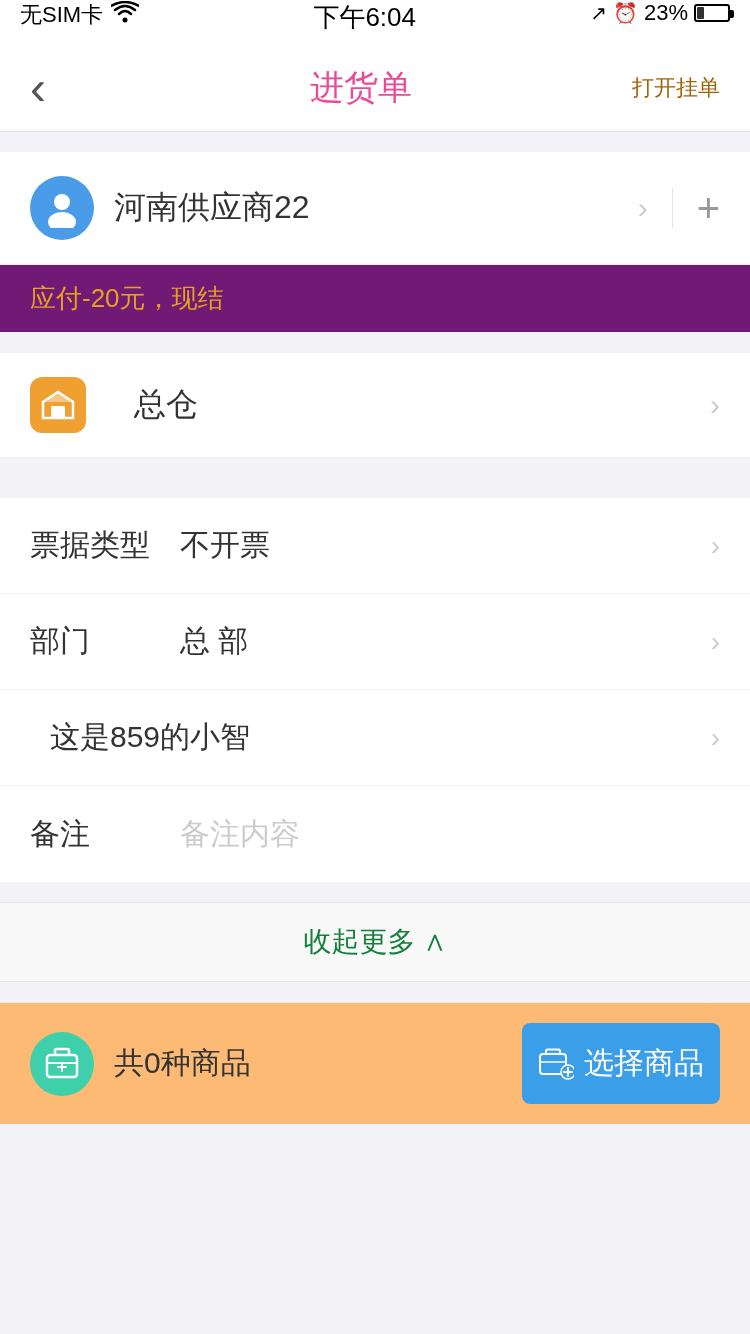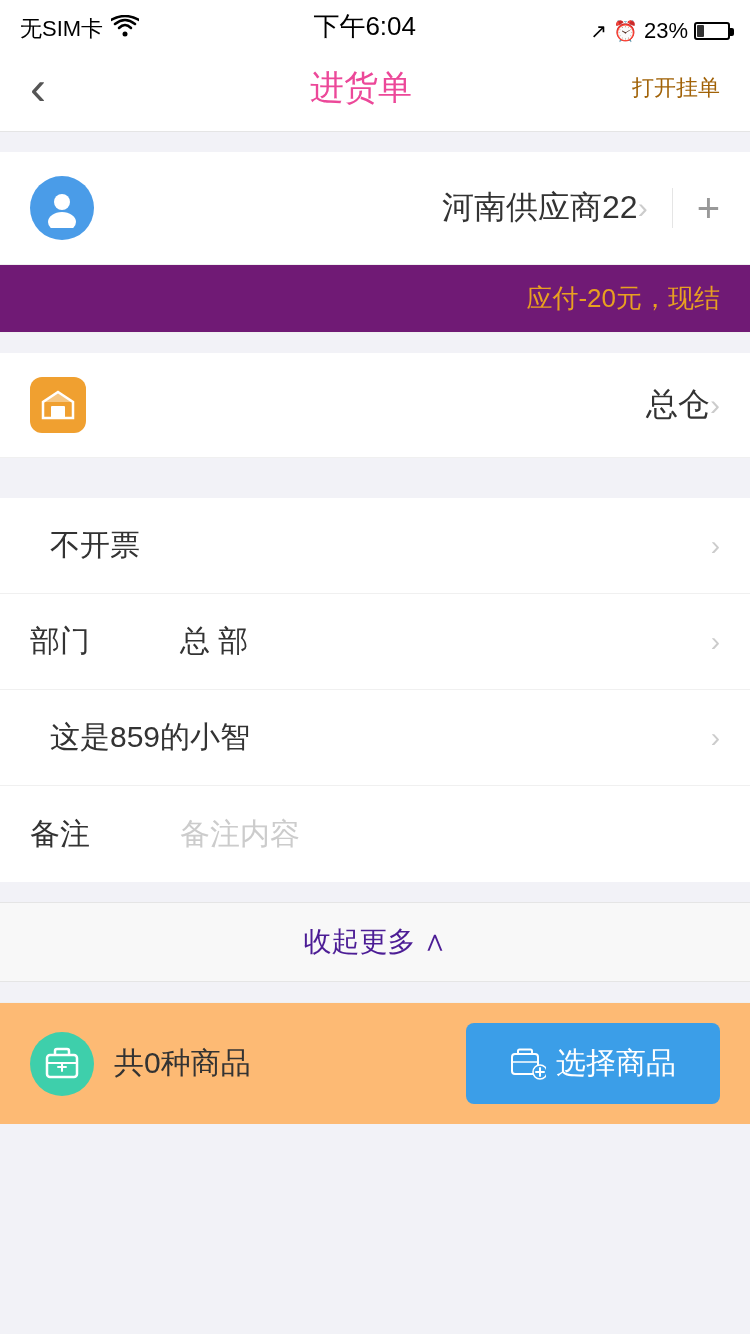--- a/index.html
+++ b/index.html
@@ -12,21 +12,21 @@
       font-size: 28px;
       color: #333;
     }
 
     
     .status-bar {
       width: 100%;
       height: 44px;
       background: #fff;
       display: flex;
-      align-items: flex-end;
+      align-items: flex-start;
       justify-content: space-between;
       padding: 0 20px;
       font-size: 24px;
       color: #000;
     }
     .status-left { display: flex; align-items: center; gap: 8px; font-size: 22px; }
     .status-center { font-size: 26px; font-weight: 500; }
     .status-right { display: flex; align-items: center; gap: 6px; font-size: 22px; }
     .battery-icon {
       display: inline-block;
@@ -76,21 +76,20 @@
     .section-divider {
       width: 100%;
       height: 20px;
       background: #f2f2f7;
     }
 
     
     .card-section {
       background: #fff;
       margin-bottom: 0;
-      text-align: right;
     }
 
     
     .supplier-row {
       display: flex;
       align-items: center;
       padding: 24px 30px;
       background: #fff;
       border-bottom: 1px solid #f0f0f0;
       position: relative;
@@ -121,20 +120,21 @@
       border-bottom: 1px solid #f0f0f0;
     }
 
     
     .warehouse-row {
       display: flex;
       align-items: center;
       padding: 24px 30px;
       background: #fff;
       border-bottom: 1px solid #f0f0f0;
+      gap: 28px;
     }
     .warehouse-icon {
       width: 56px; height: 56px;
       border-radius: 12px;
       background: #f0a030;
       display: flex; align-items: center; justify-content: center;
       margin-right: 20px;
       font-size: 30px;
       color: #fff;
     }
@@ -173,21 +173,21 @@
     .form-chevron { color: #ccc; font-size: 28px; }
 
     
     .collapse-row {
       background: #f8f8f8;
       height: 80px;
       display: flex;
       align-items: center;
       justify-content: center;
       font-size: 28px;
-      color: #4c1d95;
+      color: #15803d;
       border-top: 1px solid #e5e5e5;
       border-bottom: 1px solid #e5e5e5;
       margin-top: 20px;
       cursor: pointer;
     }
 
     
     .bottom-bar {
       display: flex;
       align-items: center;
@@ -203,21 +203,21 @@
       display: flex; align-items: center; justify-content: center;
       margin-right: 20px;
       flex-shrink: 0;
     }
     .product-count { flex: 1; font-size: 30px; color: #333; }
     .select-btn {
       background: #3b9ee8;
       color: #fff;
       border: none;
       border-radius: 8px;
-      padding: 20px 44px;
+      padding: 20px 16px;
       font-size: 30px;
       display: flex;
       align-items: center;
       gap: 10px;
       cursor: pointer;
     }
 
     
     .wifi-icon { font-size: 22px; }
   </style>
@@ -288,20 +288,21 @@
     <span class="warehouse-name">总仓</span>
     <span class="row-chevron">›</span>
   </div>
 </div>
 
 <div class="section-divider"></div>
 
 <div class="form-section">
 
   <div class="form-row">
+    <span class="form-label">票据类型</span>
     <span class="form-value">不开票</span>
     <span class="form-chevron">›</span>
   </div>
 
   <div class="form-row">
     <span class="form-label">部门</span>
     <span class="form-value">总 部</span>
     <span class="form-chevron">›</span>
   </div>
 

